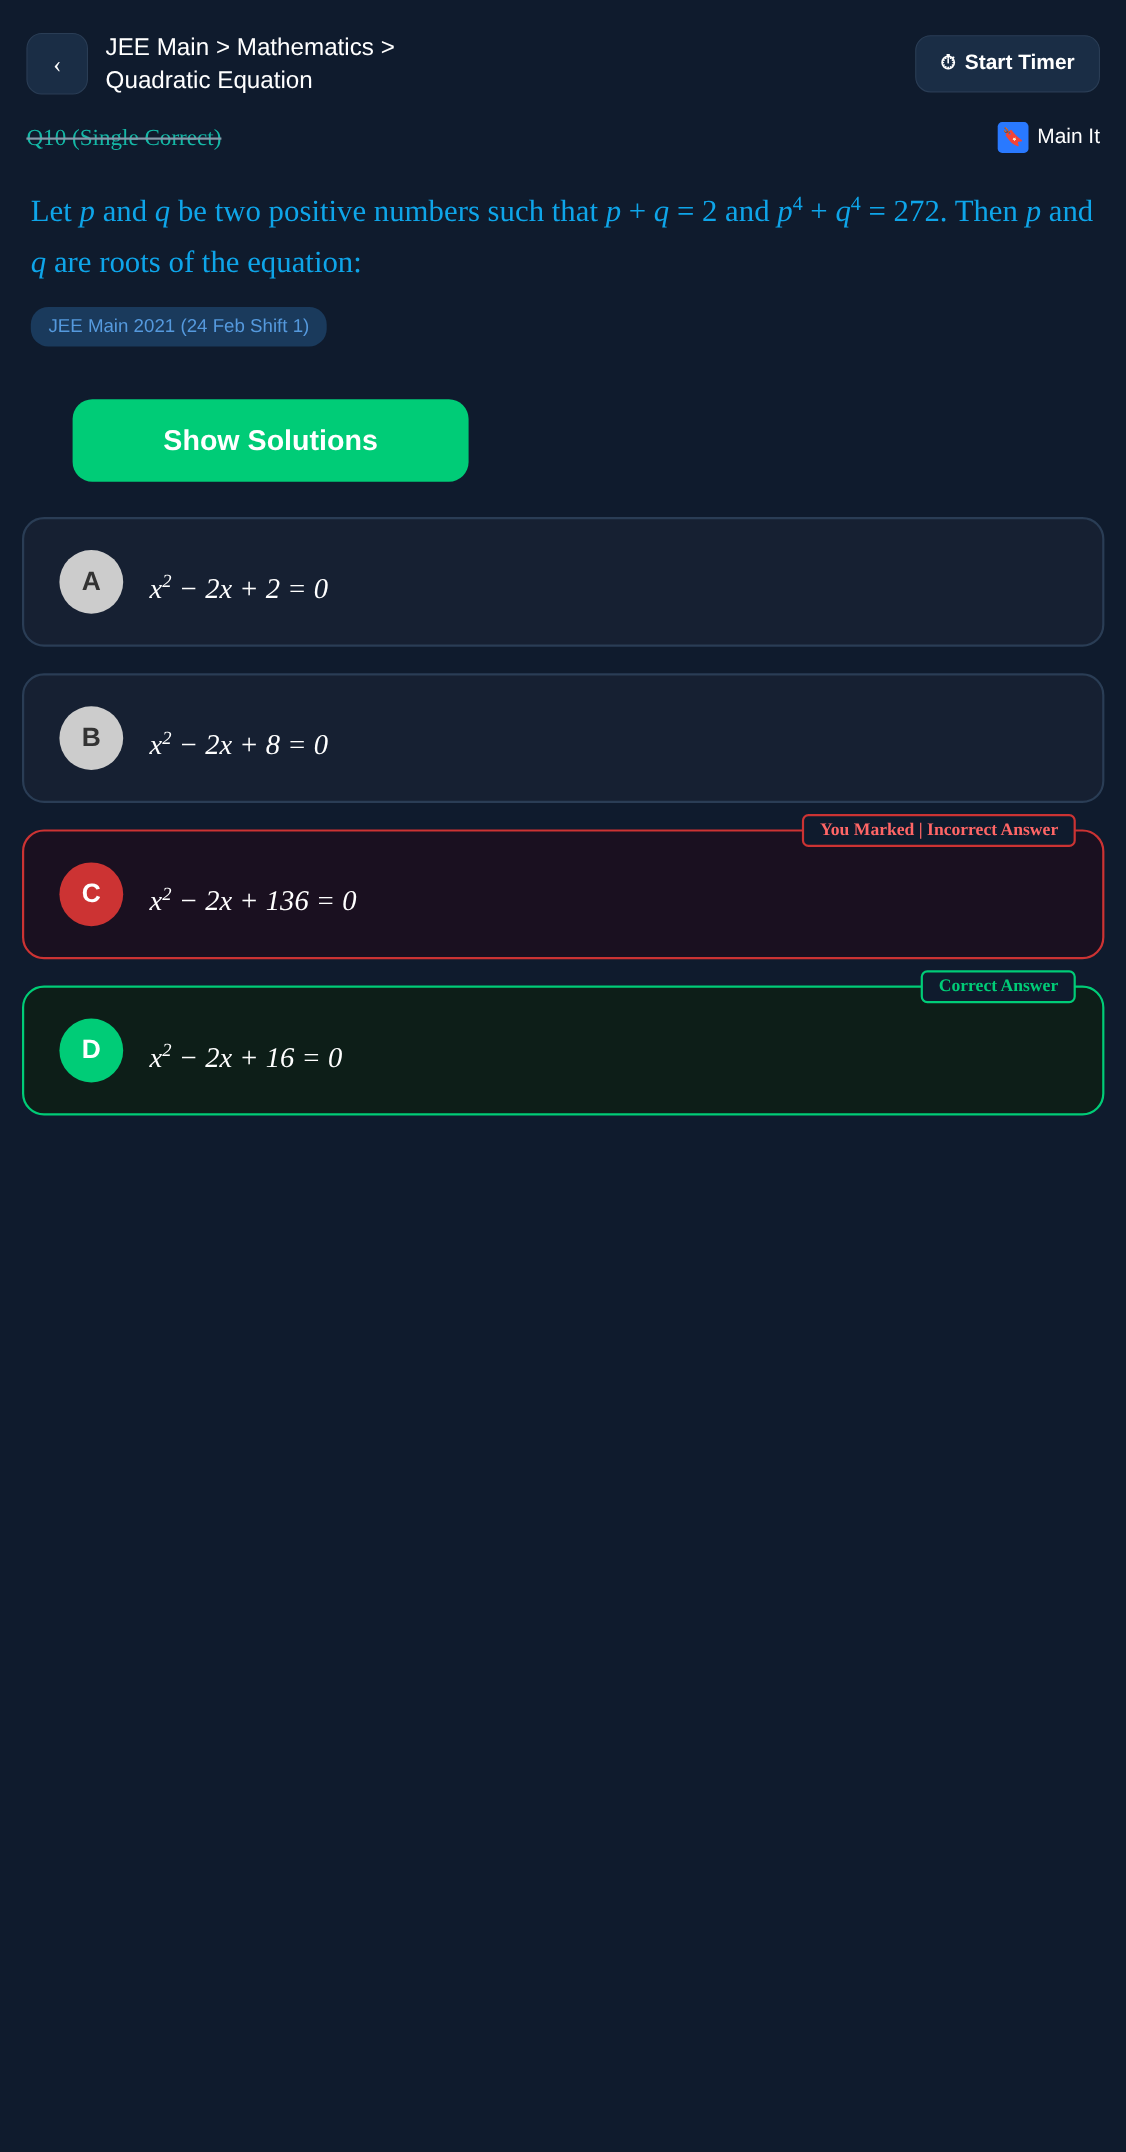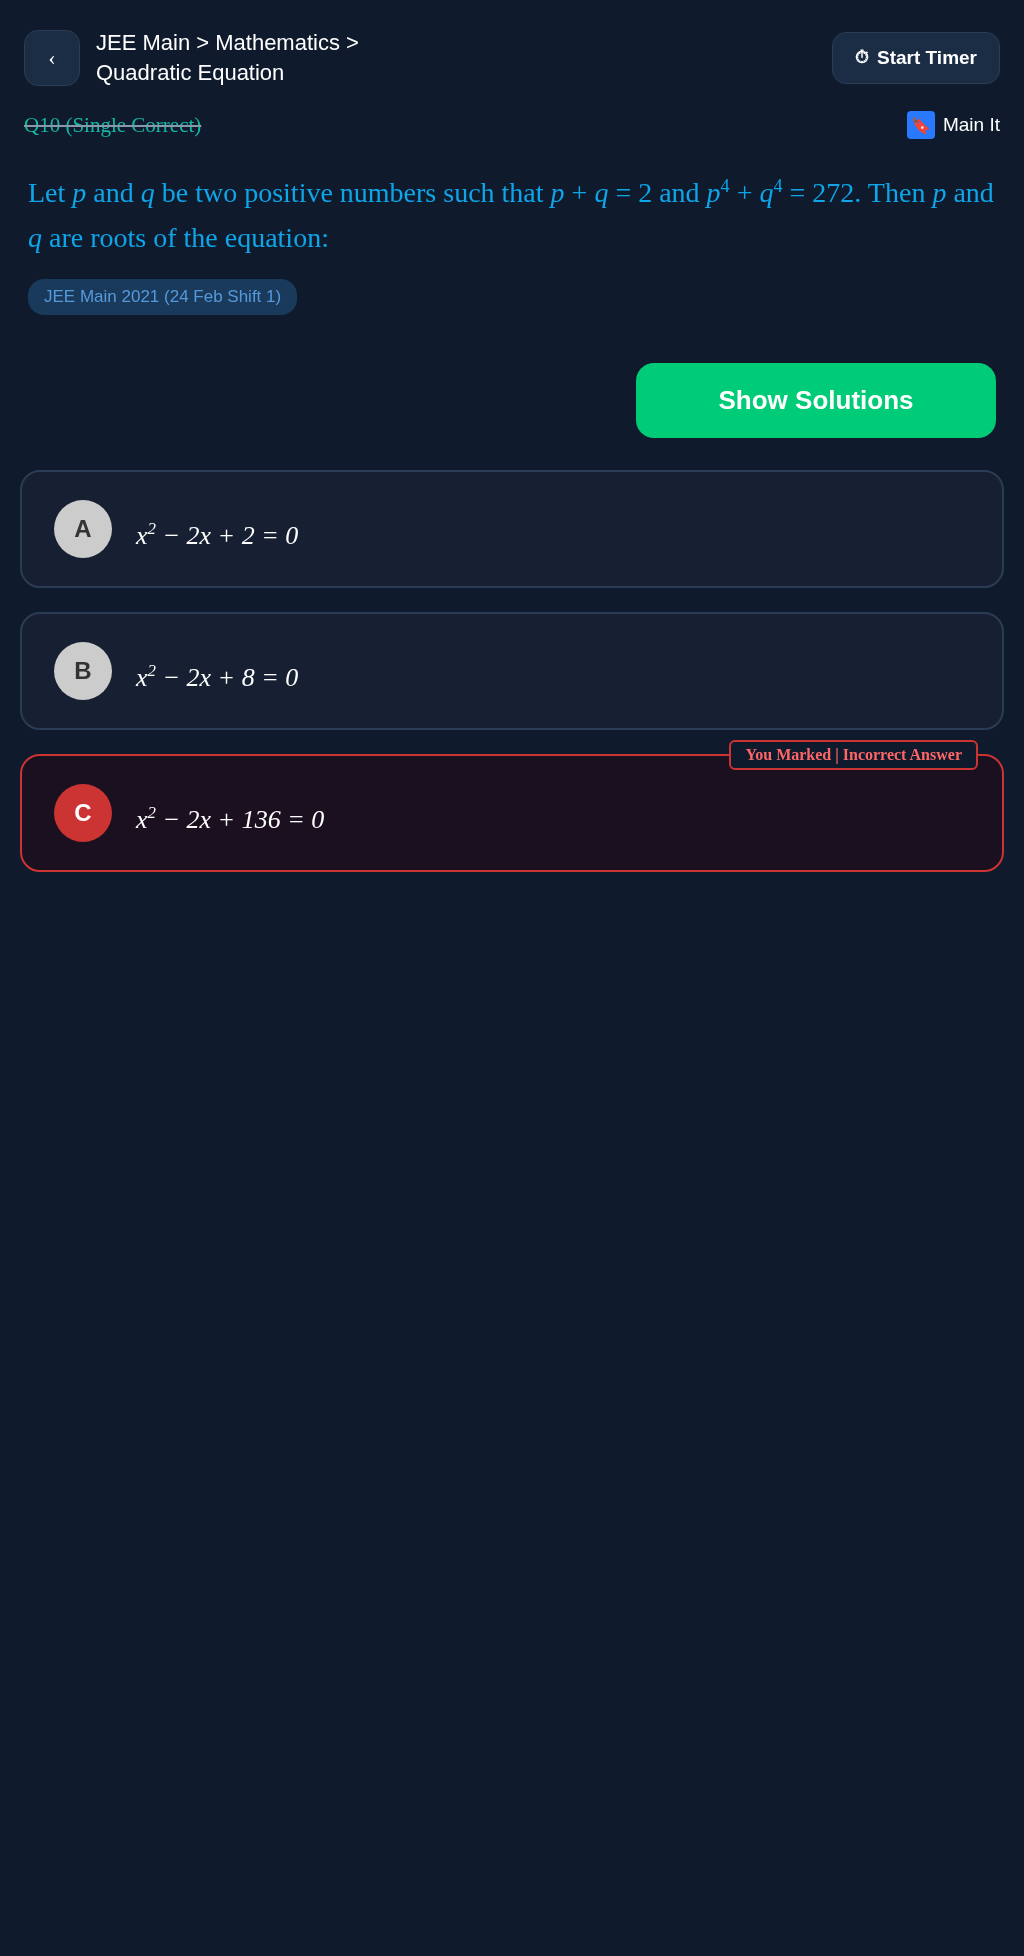--- a/index.html
+++ b/index.html
@@ -128,22 +128,23 @@
       color: #5599dd;
       font-size: 17px;
       font-family: Arial, sans-serif;
       border-radius: 16px;
       padding: 8px 16px;
       margin: 18px 12px 24px 0;
     }
 
     .show-solutions-area {
       display: flex;
-      justify-content: flex-end;
+      justify-content: flex-start;
       padding: 0 28px 32px 28px;
+      margin-left: 38px;
     }
 
     .show-solutions-button {
       background: #00cc77;
       border: none;
       border-radius: 18px;
       padding: 22px 48px;
       color: #ffffff;
       font-size: 26px;
       font-family: Arial, sans-serif;
@@ -298,14 +299,21 @@
   </div>
 
   <div class="option-card incorrect">
     <span class="status-badge incorrect">You Marked | Incorrect Answer</span>
     <div class="option-circle red">C</div>
     <div class="option-formula">
       <i>x</i><sup>2</sup> − 2<i>x</i> + 136 = 0
     </div>
   </div>
 
+  <div class="option-card correct">
+    <span class="status-badge correct">Correct Answer</span>
+    <div class="option-circle green">D</div>
+    <div class="option-formula">
+      <i>x</i><sup>2</sup> − 2<i>x</i> + 16 = 0
+    </div>
+  </div>
 
 </div>
 
 </body></html>

